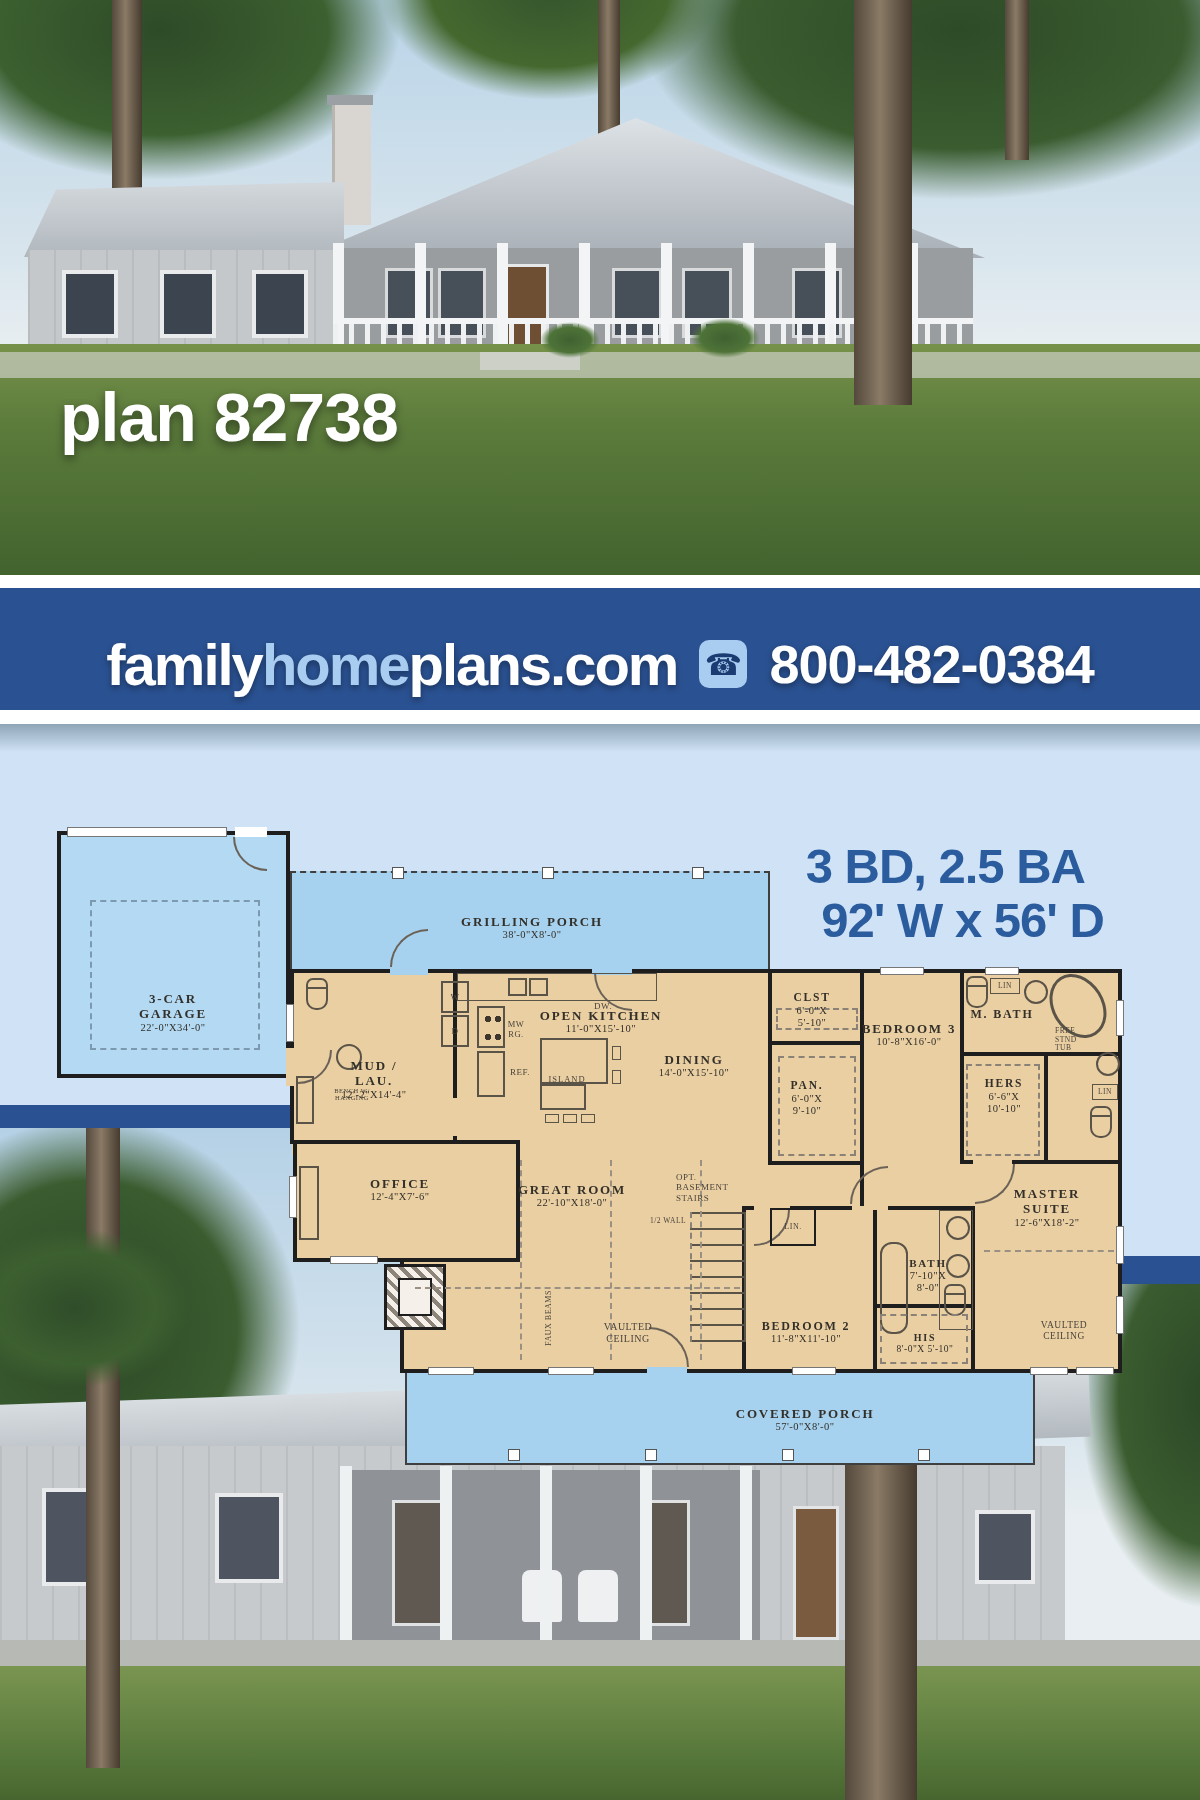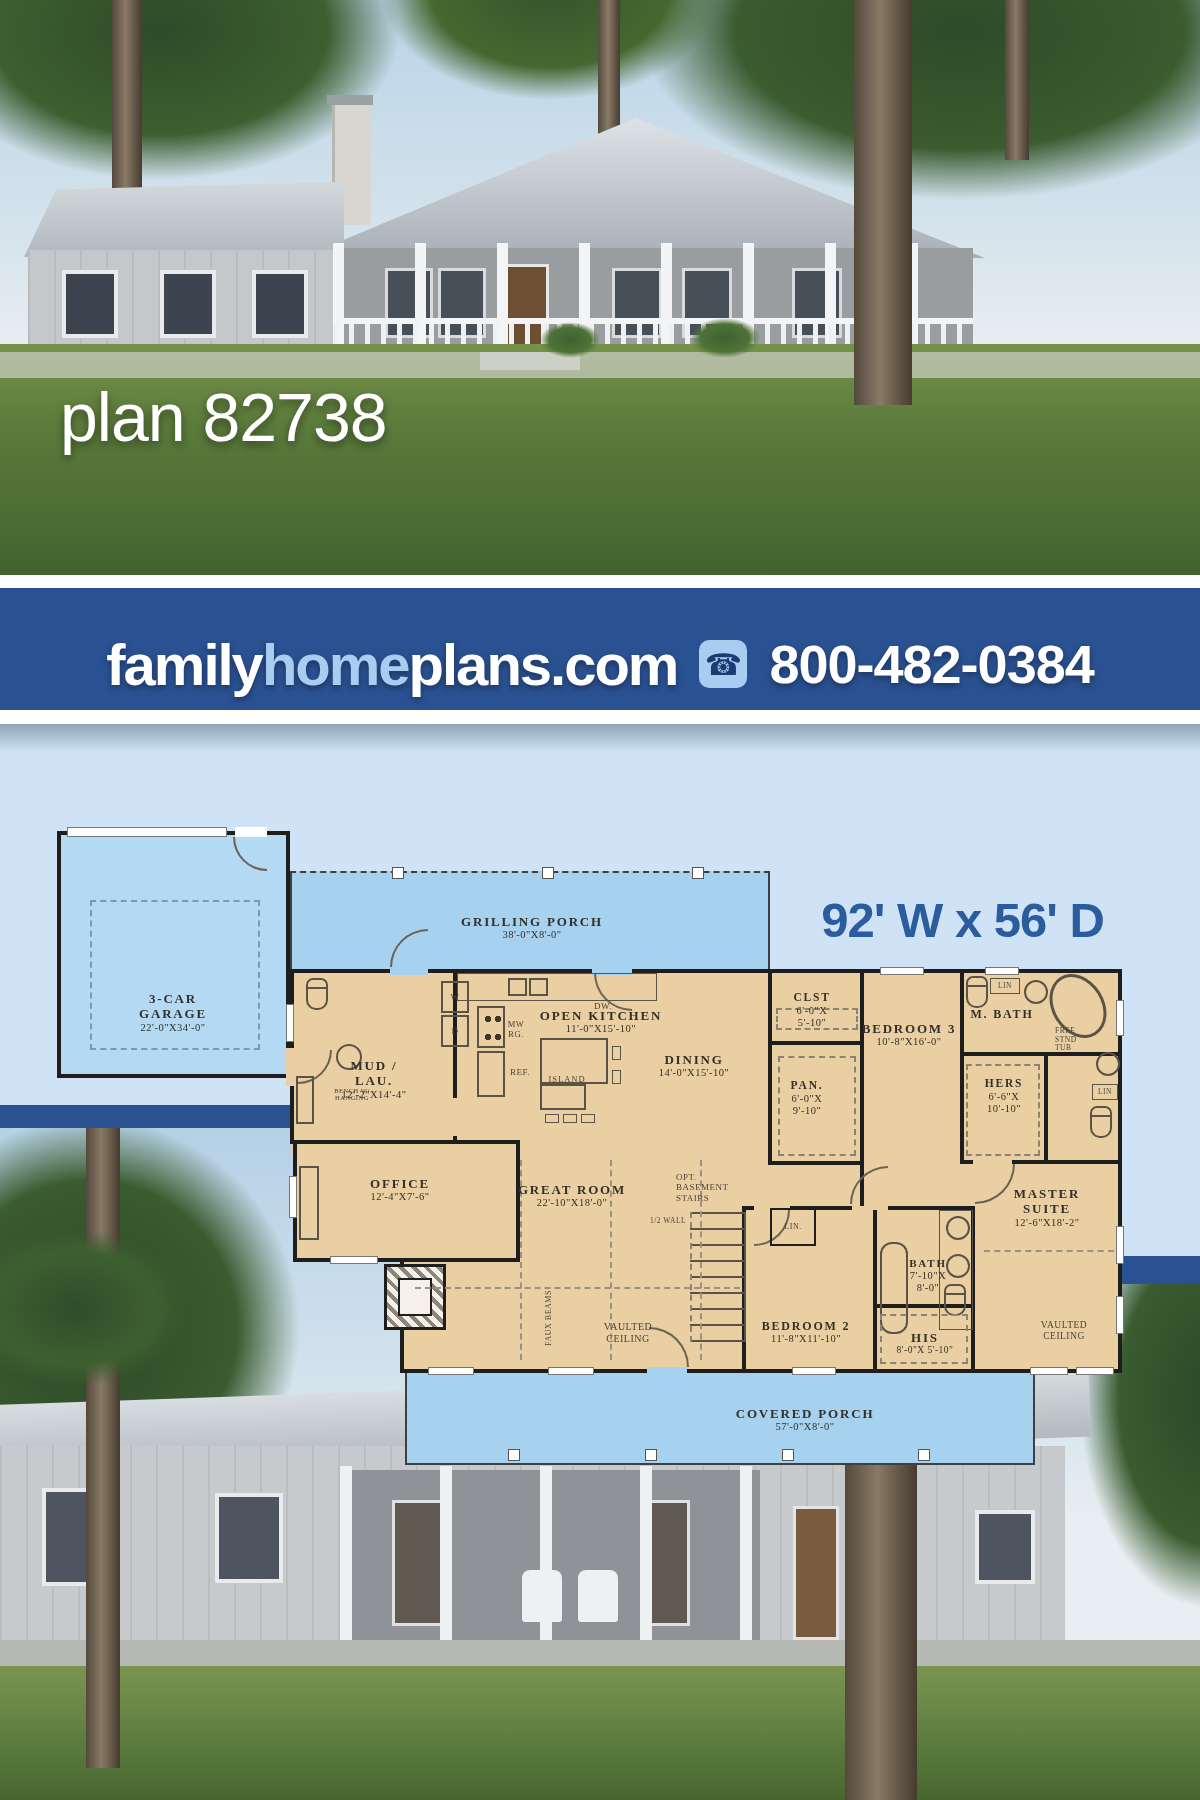--- a/index.html
+++ b/index.html
@@ -6,21 +6,21 @@
   .page{position:relative;width:1200px;height:1800px;overflow:hidden;background:#fff;
         font-family:"Liberation Sans",sans-serif;}
   .abs{position:absolute;}
 
   
   .hero{position:absolute;left:0;top:0;width:1200px;height:575px;overflow:hidden;
         background:linear-gradient(180deg,#b9d4e8 0%,#d5e3ec 40%,#e9eff2 62%);}
   .blob{position:absolute;border-radius:50%;}
   .trunk{position:absolute;background:linear-gradient(90deg,#54493c,#8a7a66 45%,#463b2f);}
   .clap{background:repeating-linear-gradient(90deg,rgba(0,0,0,.06) 0 2px,transparent 2px 26px);}
-  .hero-caption{position:absolute;left:60px;top:378px;color:#ffffff;font-weight:normal;
+  .hero-caption{position:absolute;left:60px;top:378px;color:#ffffff;font-weight:bold;
         font-size:68px;letter-spacing:-1px;text-shadow:0 4px 10px rgba(0,0,0,.45);}
 
   
   .banner{position:absolute;left:0;top:588px;width:1200px;height:152px;background:#2a5191;
         display:flex;align-items:center;justify-content:center;gap:22px;}
   .brand{font-size:58px;font-weight:bold;letter-spacing:-2px;color:#fff;
         text-shadow:0 3px 6px rgba(0,0,0,.35);}
   .brand .lt{color:#a9cdf1;}
   .phone-badge{width:48px;height:48px;border-radius:10px;background:#a9cdf1;display:flex;
         align-items:center;justify-content:center;font-size:30px;color:#1a3c72;}
@@ -138,20 +138,21 @@
     <div class="abs" style="left:0;top:538px;width:1200px;height:134px;background:linear-gradient(180deg,#7a9550,#55763a 70%,#47662f);"></div>
     <div class="trunk" style="left:86px;top:0;width:34px;height:640px;"></div>
     <div class="blob" style="left:-40px;top:100px;width:230px;height:160px;background:radial-gradient(closest-side,#2f4d2a,#3d6030 70%,transparent);"></div>
     <div class="trunk" style="left:845px;top:0;width:72px;height:672px;"></div>
     <div class="blob" style="left:770px;top:60px;width:120px;height:90px;background:radial-gradient(closest-side,#2f4d2a,#3d6030 70%,transparent);"></div>
   </div>
 
   <div class="plan-card"></div>
   <div class="plan-card-edge"></div>
 
+  <div class="hl hl2">3 BD, 2.5 BA</div>
   <div class="hl hl3">92' W x 56' D</div>
 
   <div class="abs" style="left:0;top:0;width:1200px;height:1800px;">
 
     <div class="bluearea" style="left:57px;top:831px;width:233px;height:247px;background:#b3d9f3;border-width:4px;border-color:#1e1e1e;"></div>
     <div class="wingap" style="left:67px;top:827px;width:160px;height:10px;"></div>
     <div class="bluearea" style="left:290px;top:871px;width:480px;height:104px;border-top-style:dashed;"></div>
     <div class="post" style="left:392px;top:867px;"></div>
     <div class="post" style="left:542px;top:867px;"></div>
     <div class="post" style="left:692px;top:867px;"></div>
@@ -324,21 +325,21 @@
     </div>
     <div class="lbl" style="left:806px;top:1332px;white-space:nowrap;">
       <div class="ln" style="font-size:12px;">BEDROOM 2</div>
       <div class="ld">11'-8"X11'-10"</div>
     </div>
     <div class="lbl" style="left:928px;top:1276px;width:62px;white-space:normal;">
       <div class="ln" style="font-size:11px;">BATH</div>
       <div class="ld">7'-10"X 8'-0"</div>
     </div>
     <div class="lbl" style="left:925px;top:1343px;width:58px;white-space:normal;">
-      <div class="ln" style="font-size:13px;">HIS</div>
+      <div class="ln" style="font-size:10px;">HIS</div>
       <div class="ld" style="font-size:9.5px;">8'-0"X 5'-10"</div>
     </div>
     <div class="lbl" style="left:1047px;top:1208px;width:112px;white-space:normal;">
       <div class="ln">MASTER SUITE</div>
       <div class="ld">12'-6"X18'-2"</div>
     </div>
     <div class="lbl" style="left:805px;top:1420px;white-space:nowrap;">
       <div class="ln">COVERED PORCH</div>
       <div class="ld">57'-0"X8'-0"</div>
     </div>

